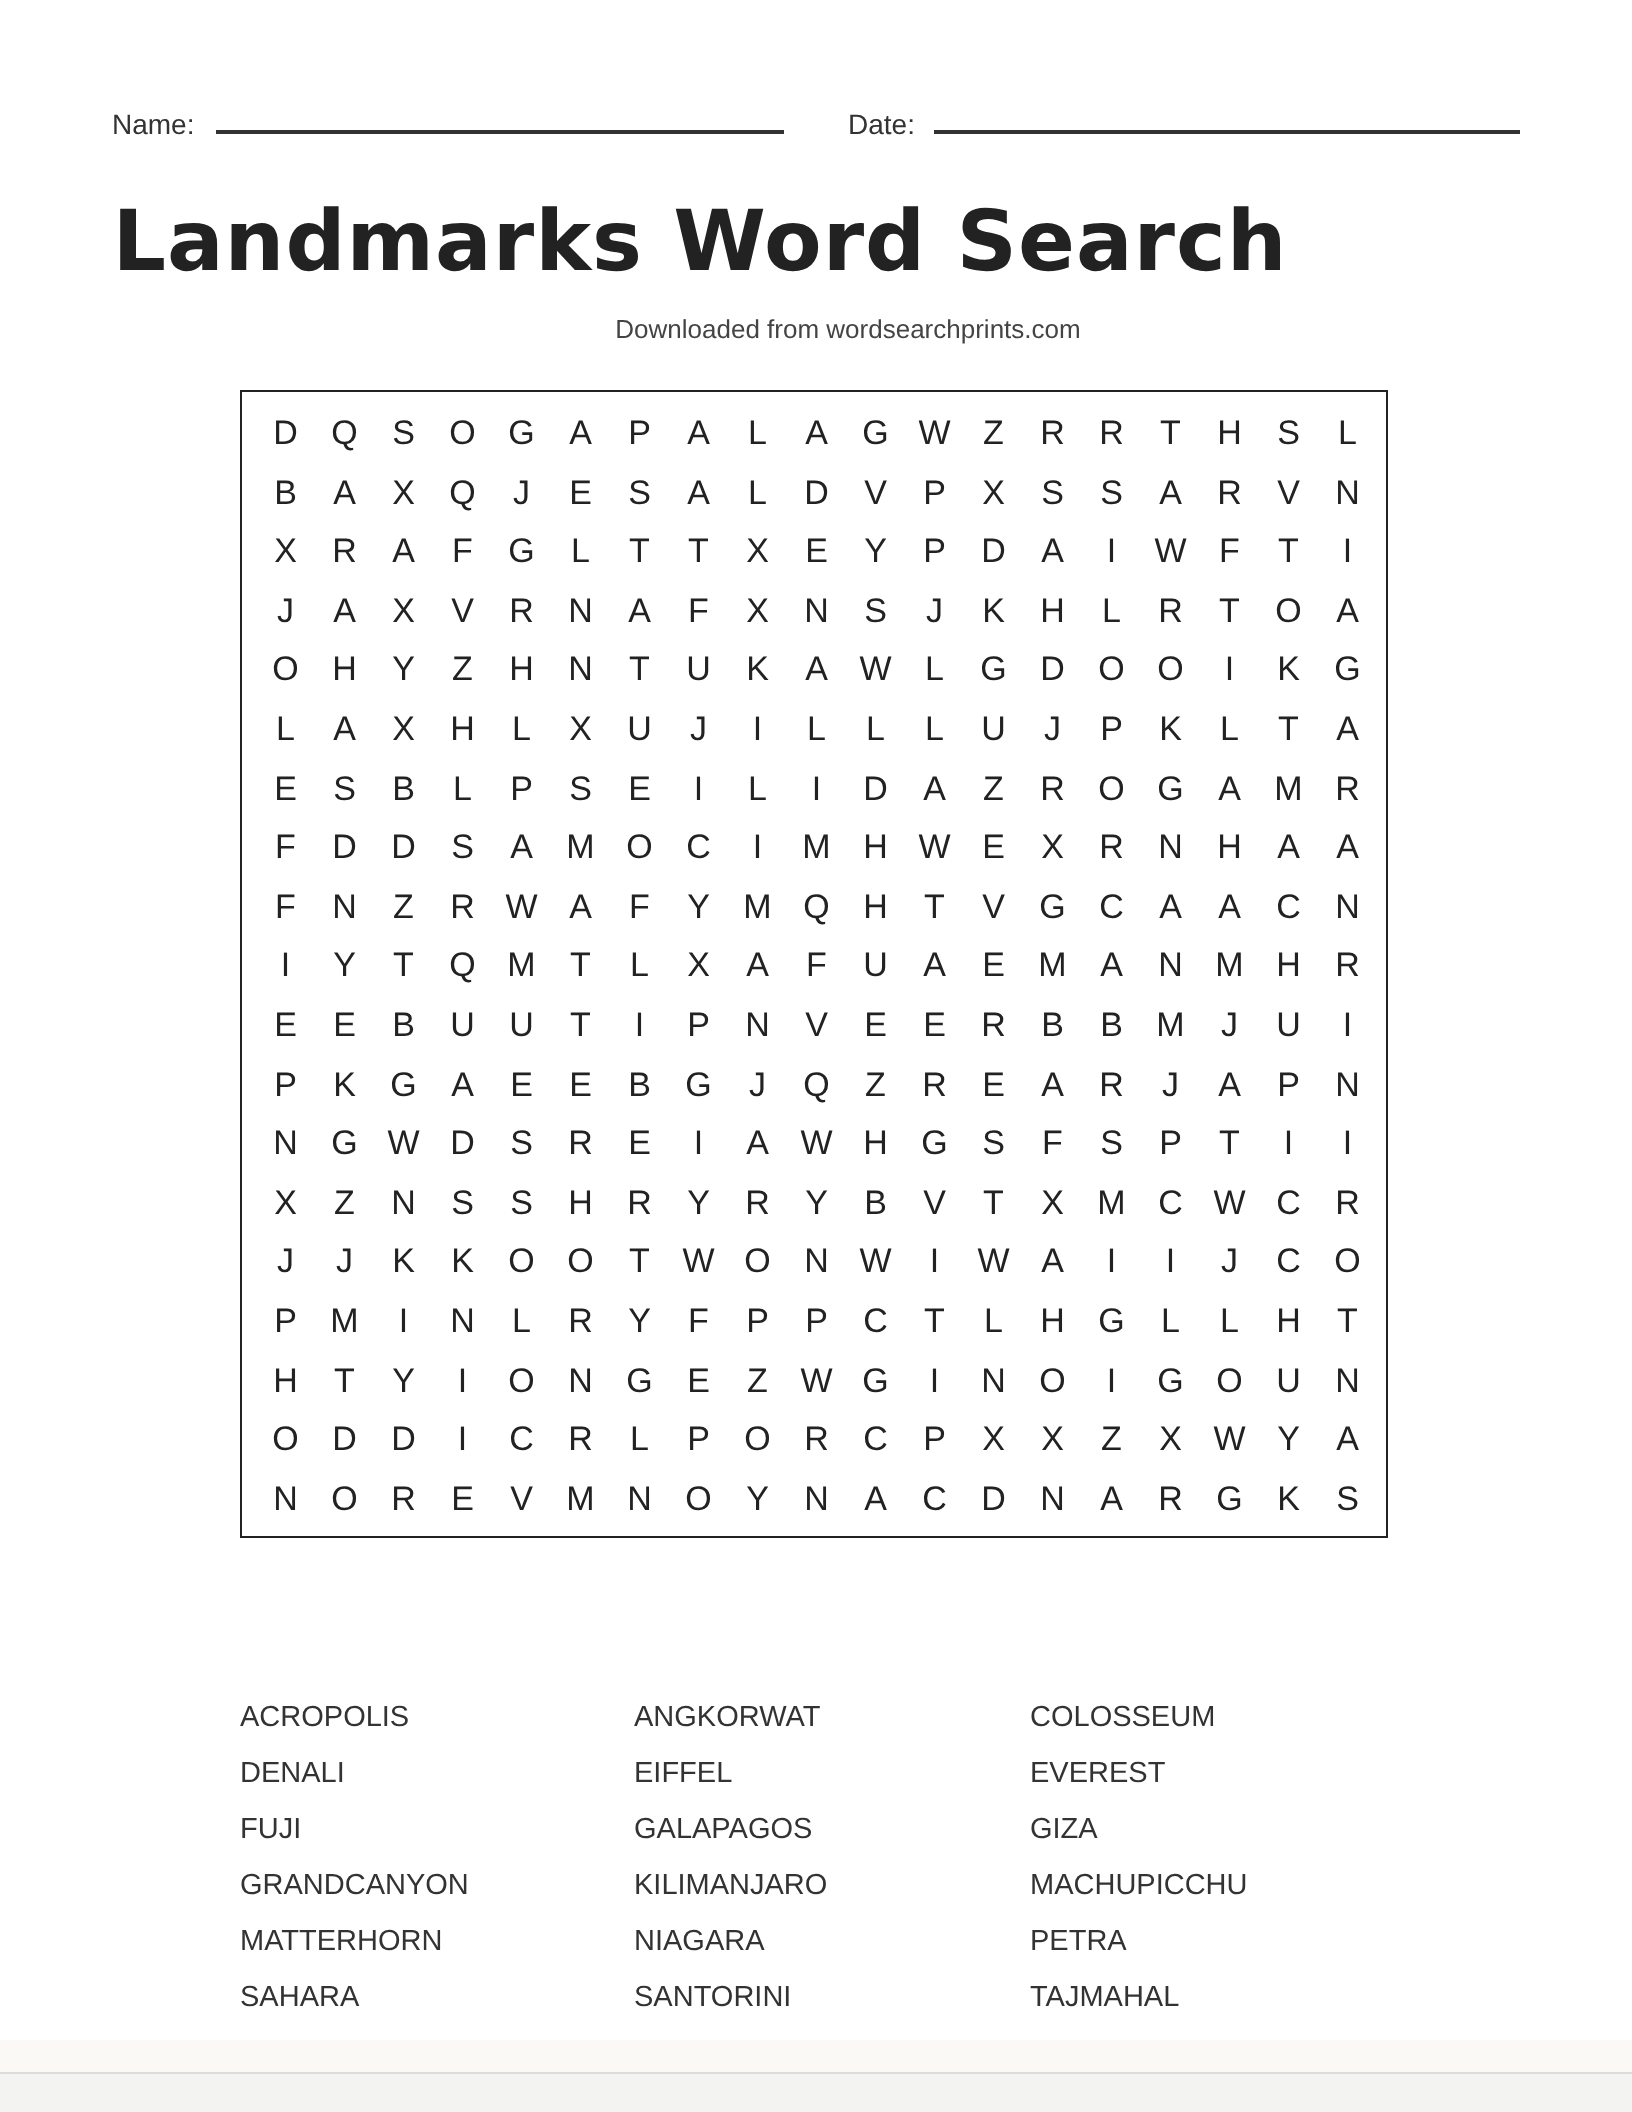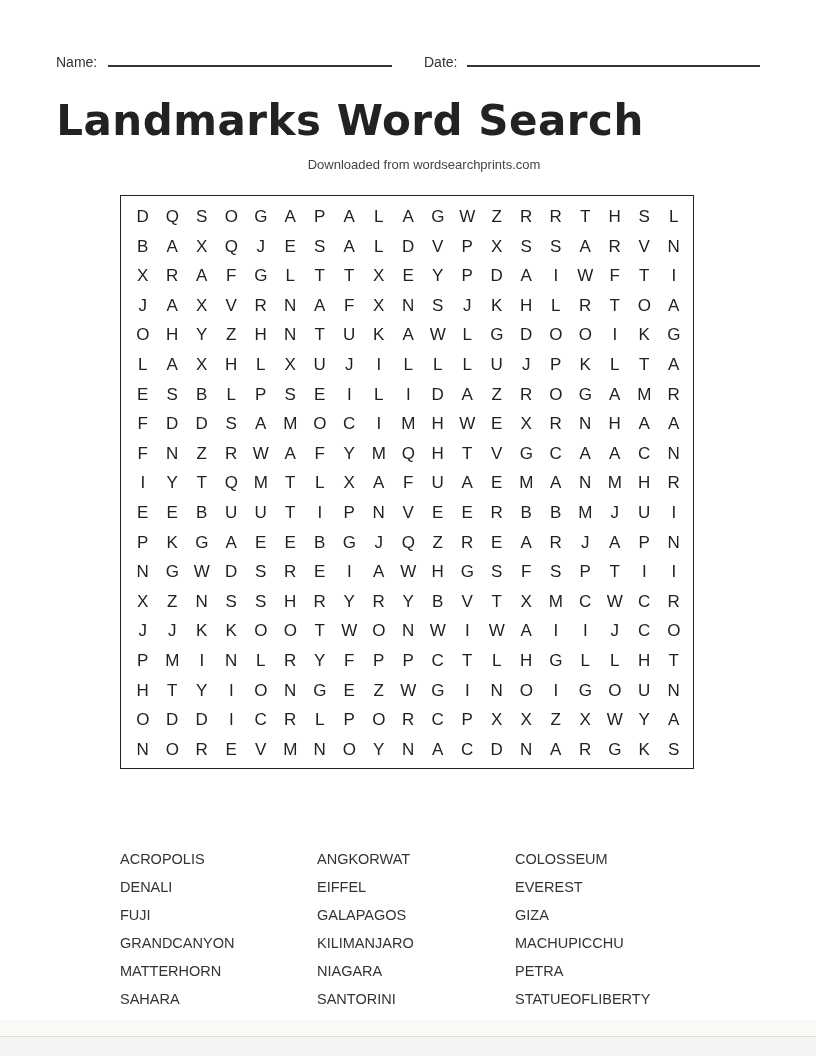--- a/index.html
+++ b/index.html
@@ -407,18 +407,17 @@
     <div class="word">GALAPAGOS</div>
     <div class="word">GIZA</div>
     <div class="word">GRANDCANYON</div>
     <div class="word">KILIMANJARO</div>
     <div class="word">MACHUPICCHU</div>
     <div class="word">MATTERHORN</div>
     <div class="word">NIAGARA</div>
     <div class="word">PETRA</div>
     <div class="word">SAHARA</div>
     <div class="word">SANTORINI</div>
-    <div class="word">STATUEOFLIBERTY</div>
     <div class="word">TAJMAHAL</div>
   </div>
 
 <div class="footer-band"></div>
 <div class="footer-gray"></div>
 
 </body></html>

